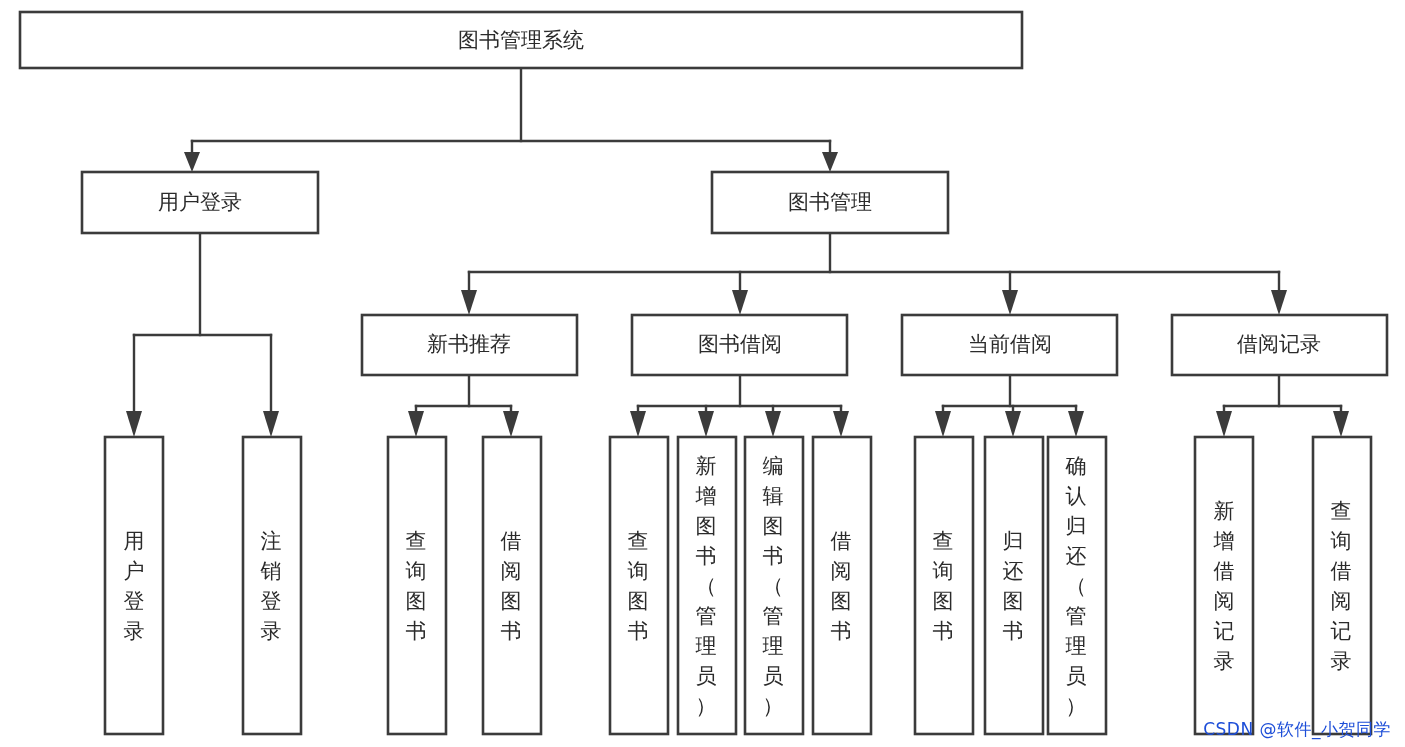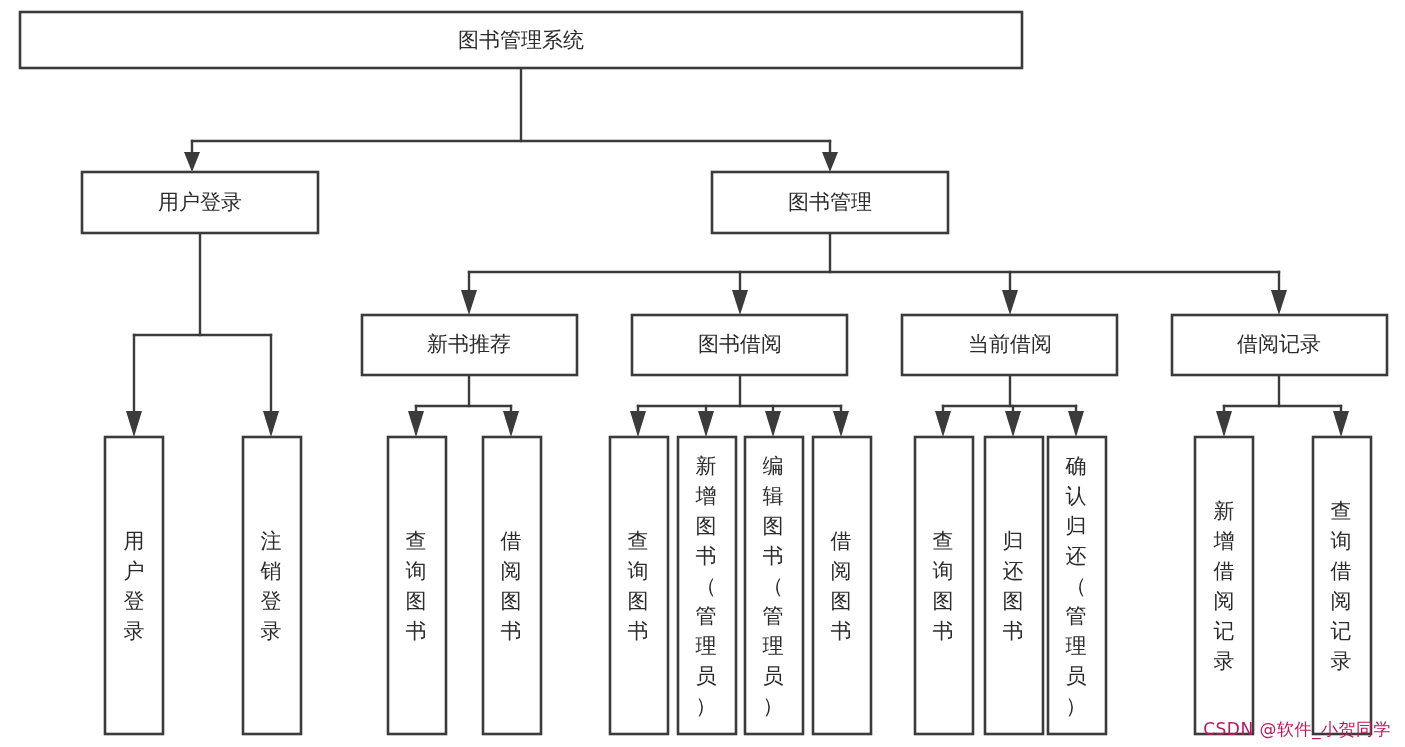--- a/index.html
+++ b/index.html
@@ -53,21 +53,21 @@
     font-size: 21px;
     fill: #2b2b2b;
     text-anchor: middle;
   }
   .watermark {
     position: absolute;
     right: 14px;
     bottom: 6px;
     font-family: "DejaVu Sans", "Liberation Sans", sans-serif;
     font-size: 17px;
-    color: #be185d;
+    color: #1d4ed8;
     letter-spacing: 0.5px;
     white-space: nowrap;
     pointer-events: none;
     user-select: none;
   }
 </style>
 </head>
 <body>
 
 <div id="diagram-root">

